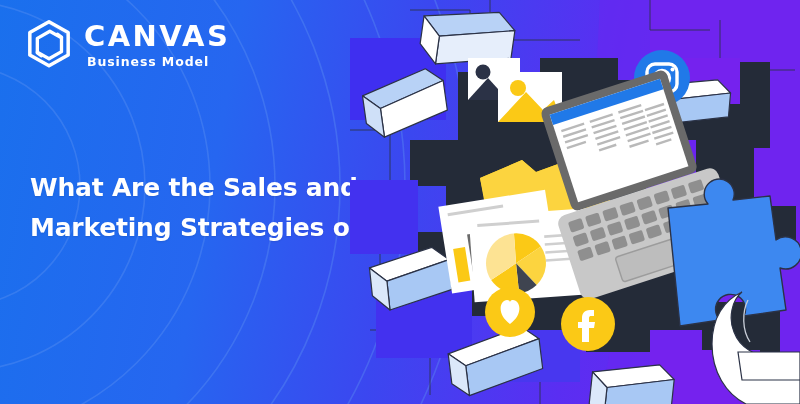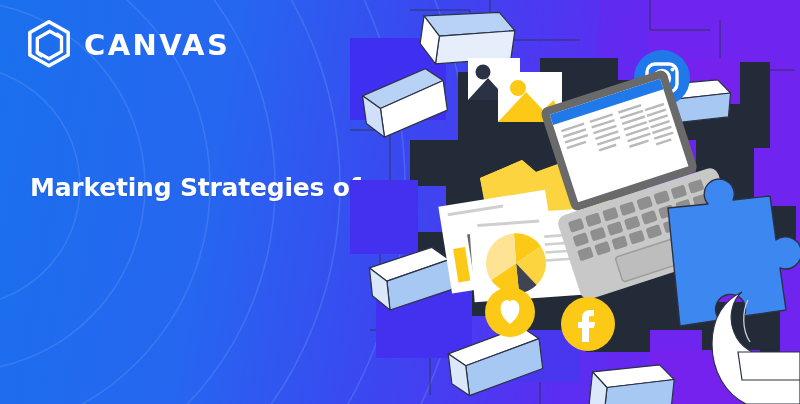--- a/index.html
+++ b/index.html
@@ -71,24 +71,26 @@
       <g fill="none" stroke="#ffffff" stroke-width="4.2" stroke-linejoin="round">
         <path d="M30 4 L53 17 L53 44 L30 57 L7 44 L7 17 Z"></path>
       </g>
       <g fill="none" stroke="#ffffff" stroke-width="4" stroke-linejoin="round" stroke-linecap="round">
         <path d="M40 19 L45 22.5 L45 40 L30 48.5 L16 40.5"></path>
         <path d="M21 45 L16 41.5 L16 24 L31 15.5 L45 23.5"></path>
       </g>
     </svg>
     <div id="logo-text">
       <div id="logo-title">CANVAS</div>
+      <div id="logo-sub">Business Model</div>
     </div>
   </div>
 
   <h1 id="headline">
+    <span class="ln">What Are the Sales and</span>
     <span class="ln">Marketing Strategies of</span>
   </h1>
 
   <svg id="illustration" viewBox="0 0 450 404" aria-hidden="true">
 
     <rect x="300" y="0" width="150" height="404" fill="#7522ee"></rect>
     <path d="M250 0 H450 V404 H250 L270 300 L240 200 Z" fill="#6a27f0" opacity="0.55"></path>
 
     <g stroke="#2b3246" stroke-width="1" fill="none" opacity="0.85">
       <path d="M60 10 H120 V60"></path>

